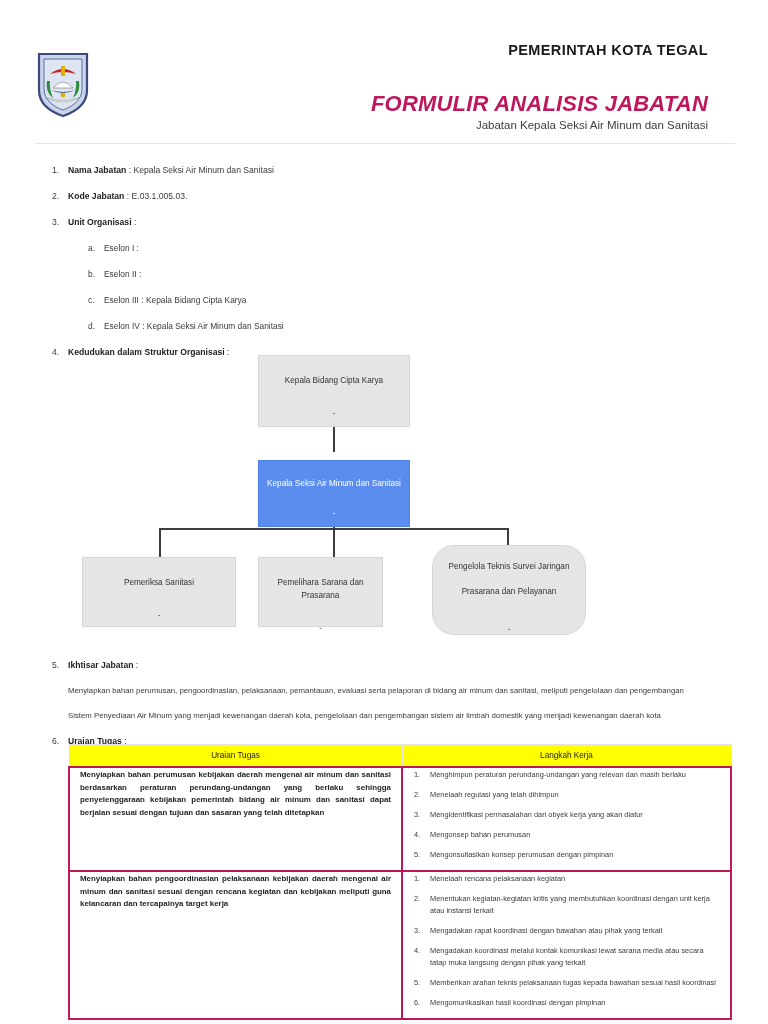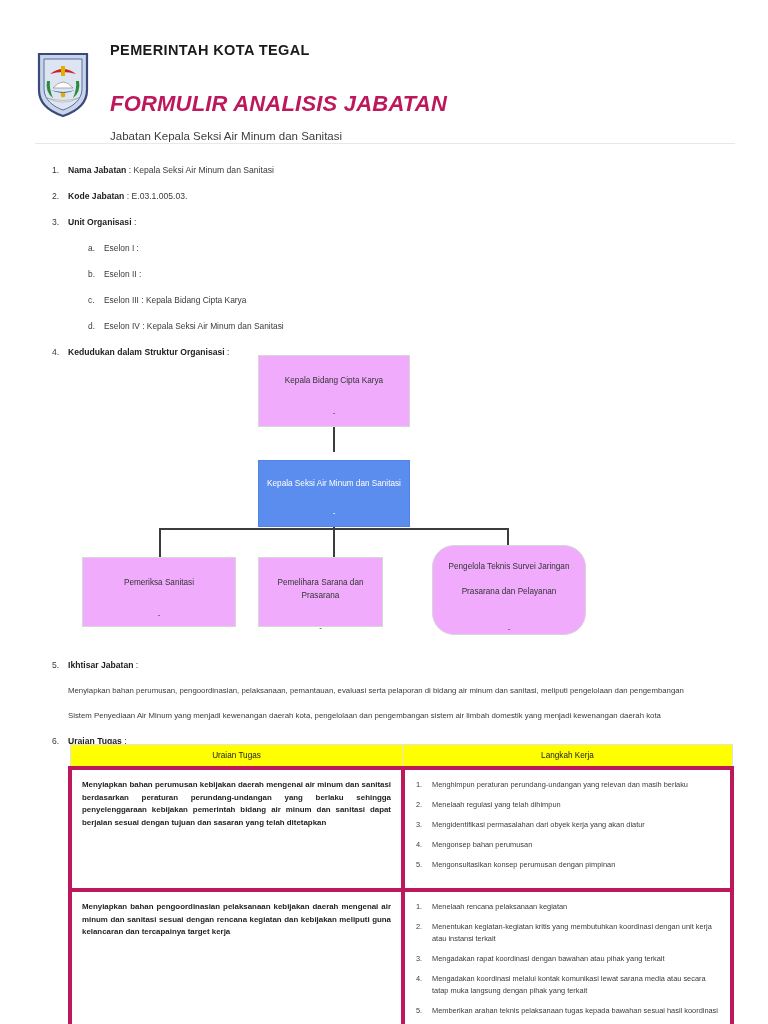--- a/index.html
+++ b/index.html
@@ -14,32 +14,32 @@
   .page { position: relative; width: 768px; height: 1024px; }
 
   
   .header { position: relative; height: 112px; }
   .logo-wrap {
     position: absolute; left: 33px; top: 48px;
     width: 60px; height: 70px;
   }
   .header-text {
     position: absolute; left: 110px; top: 40px; right: 60px;
-    text-align: left;
+    text-align: right;
   }
   .gov-line {
     font-size: 14.5px; font-weight: bold; color: #1a1a1a;
     letter-spacing: .4px; line-height: 20px;
   }
   .form-title {
     font-size: 22px; font-weight: bold; color: #be185d;
     letter-spacing: .2px; margin-top: 31px; line-height: 26px; font-style: italic;
   }
   .job-subtitle {
-    font-size: 11.5px; color: #3d3d3d; margin-top: 11px; line-height: 16px;
+    font-size: 11.5px; color: #3d3d3d; line-height: 16px;
   }
   .hr {
     position: absolute; left: 35px; top: 143px; width: 700px;
     height: 1px; background: #e8e8e8;
   }
 
   
   .info { position: absolute; left: 0; top: 164px; width: 768px; }
   .info-item {
     position: relative; padding-left: 68px; font-size: 8.6px;
@@ -53,21 +53,21 @@
     position: relative; padding-left: 104px; font-size: 8.4px;
     line-height: 12px; margin-bottom: 14px; color: #3a3a3a;
   }
   .sub-item .num {
     position: absolute; left: 88px; top: 0; font-size: 8.4px;
   }
 
   
   .orgchart { position: absolute; left: 0; top: 348px; width: 768px; height: 300px; }
   .node {
-    position: absolute; background: #f0abfc;
+    position: absolute; background: #e5e5e5;
     border: 1px solid #d6d6d6; text-align: center;
     font-size: 8.2px; color: #333; line-height: 13px;
   }
   .node .label { padding-top: 18px; }
   .node .label2 { padding-top: 12px; }
   .node .dash { padding-top: 20px; font-size: 8.2px; color: #555; }
   .node.root    { left: 258px; top: 7px;  width: 152px; height: 72px; }
   .node.blue {
     left: 258px; top: 104px; width: 152px; height: 67px;
     background: #5b8def; border-color: #4f81e8; color: #ffffff; margin-top: 8px;
@@ -98,21 +98,21 @@
   .tugas-table {
     position: absolute; left: 68px; top: 744px; width: 662px;
     border-collapse: collapse; table-layout: fixed;
   }
   .tugas-table th {
     background: #ffff00; color: #222; font-size: 8.2px; font-weight: normal;
     text-align: center; padding: 6px 4px; border: 1px solid #e2e2e2;
     height: 19px;
   }
   .tugas-table td {
-    border: 4px solid #be185d; vertical-align: top; padding: 9px 10px;
+    border: 2px solid #be185d; vertical-align: top; padding: 1px 10px;
   }
   .col-a { width: 333px; }
   .col-b { width: 329px; }
   .task-text {
     font-size: 7.9px; font-weight: bold; color: #1f1f1f;
     line-height: 12.5px; text-align: justify;
   }
   .steps { list-style: none; }
   .steps li {
     position: relative; padding-left: 17px; font-size: 7.4px;

